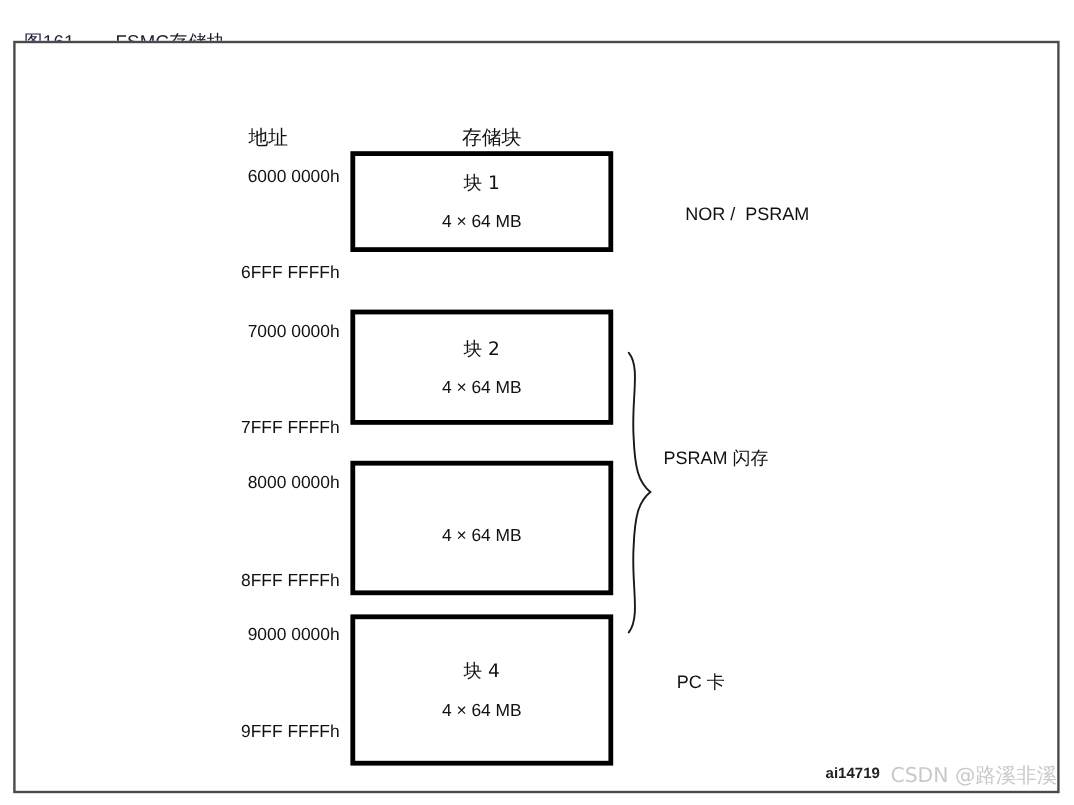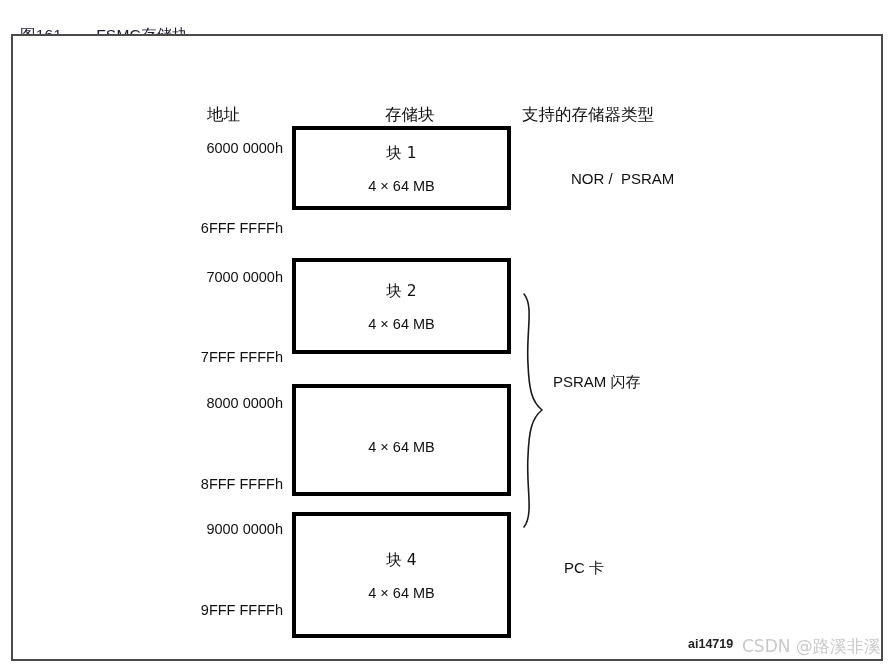--- a/index.html
+++ b/index.html
@@ -136,21 +136,20 @@
 <body>
 
 <div class="caption">
   <span class="cap-num">图161</span><span class="cap-gap"></span><span class="cap-title">FSMC存储块</span>
 </div>
 
 <div class="frame">
 
   <div class="col-head col-head-addr">地址</div>
   <div class="col-head col-head-block">存储块</div>
-  <div class="col-head col-head-type">支持的存储器类型</div>
 
   <div class="addr" style="top:104px;">6000 0000h</div>
   <div class="addr" style="top:184px;">6FFF FFFFh</div>
 
   <div class="addr" style="top:233px;">7000 0000h</div>
   <div class="addr" style="top:313px;">7FFF FFFFh</div>
 
   <div class="addr" style="top:359px;">8000 0000h</div>
   <div class="addr" style="top:440px;">8FFF FFFFh</div>
 

